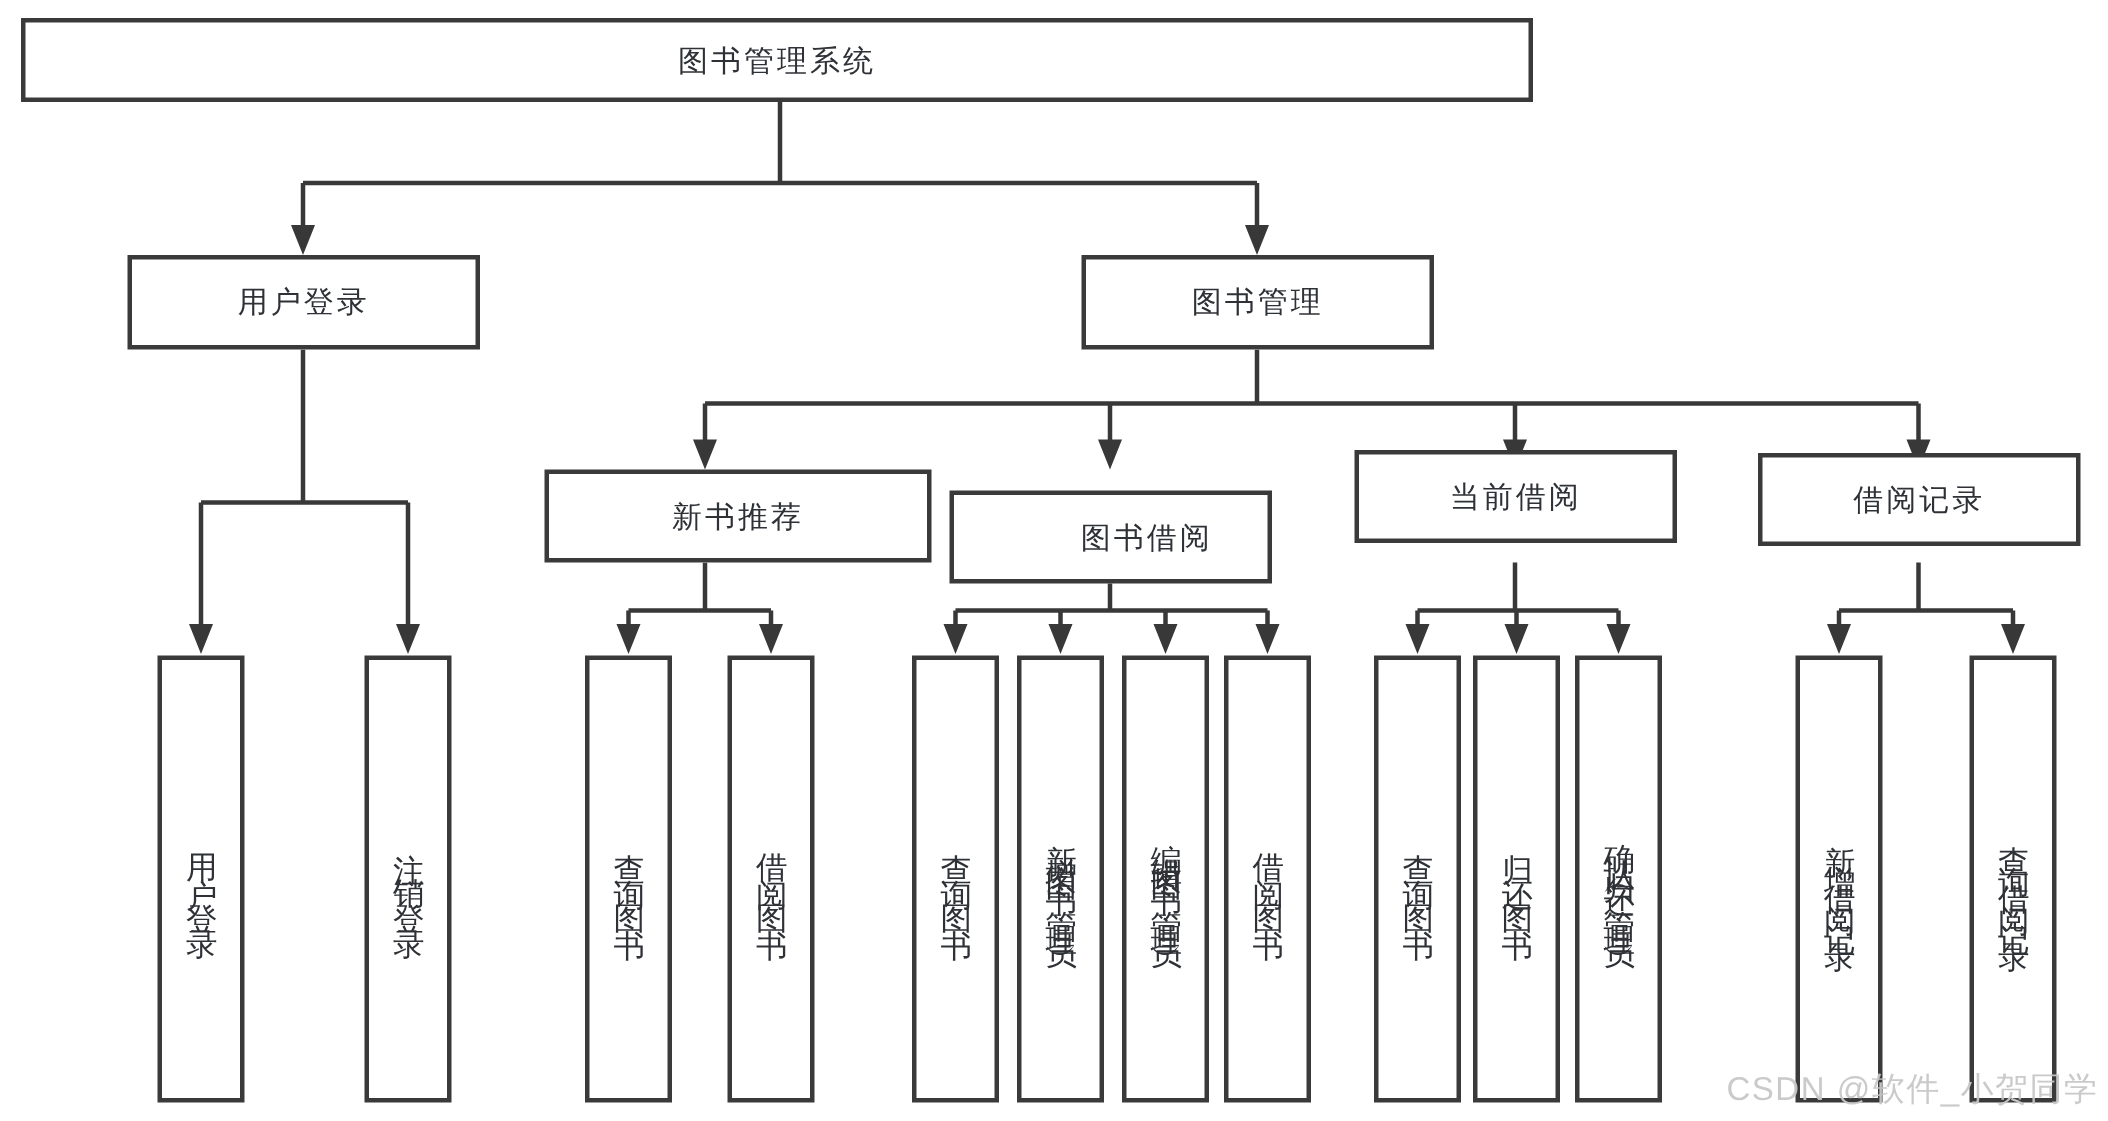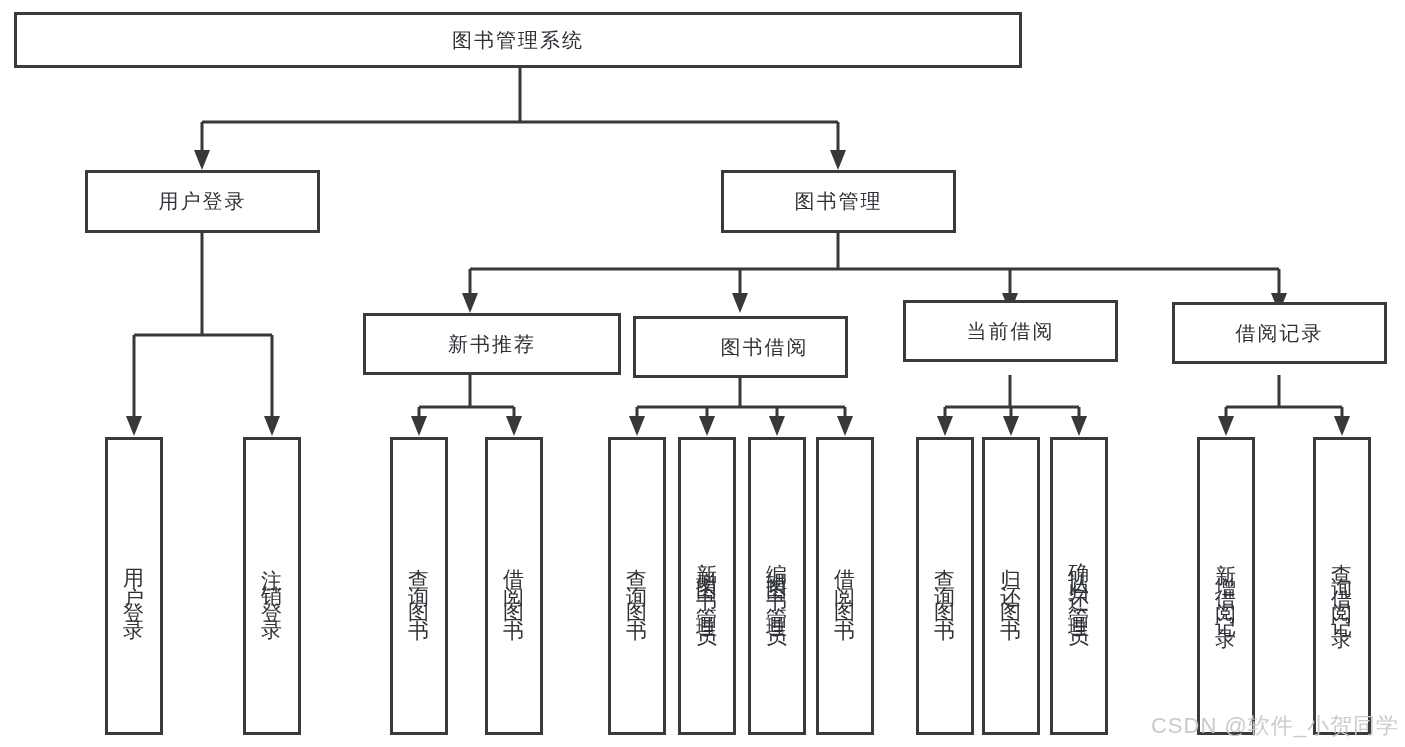--- a/index.html
+++ b/index.html
@@ -113,21 +113,21 @@
   <div class="box" style="left:85px;top:170px;width:235px;height:63px;">
     <span class="hlabel">用户登录</span>
   </div>
   <div class="box" style="left:721px;top:170px;width:235px;height:63px;">
     <span class="hlabel">图书管理</span>
   </div>
 
   <div class="box" style="left:363px;top:313px;width:258px;height:62px;">
     <span class="hlabel">新书推荐</span>
   </div>
-  <div class="box" style="left:633px;top:316px;width:215px;height:62px;padding-left:48px;">
+  <div class="box" style="left:633px;top:327px;width:215px;height:62px;padding-left:48px;">
     <span class="hlabel">图书借阅</span>
   </div>
   <div class="box" style="left:903px;top:300px;width:215px;height:62px;align-items:center;">
     <span class="hlabel">当前借阅</span>
   </div>
   <div class="box" style="left:1172px;top:302px;width:215px;height:62px;font-family:Liberation Serif, serif;">
     <span class="hlabel">借阅记录</span>
   </div>
 
   <div class="box" style="left:105px;top:437px;width:58px;height:298px;">

